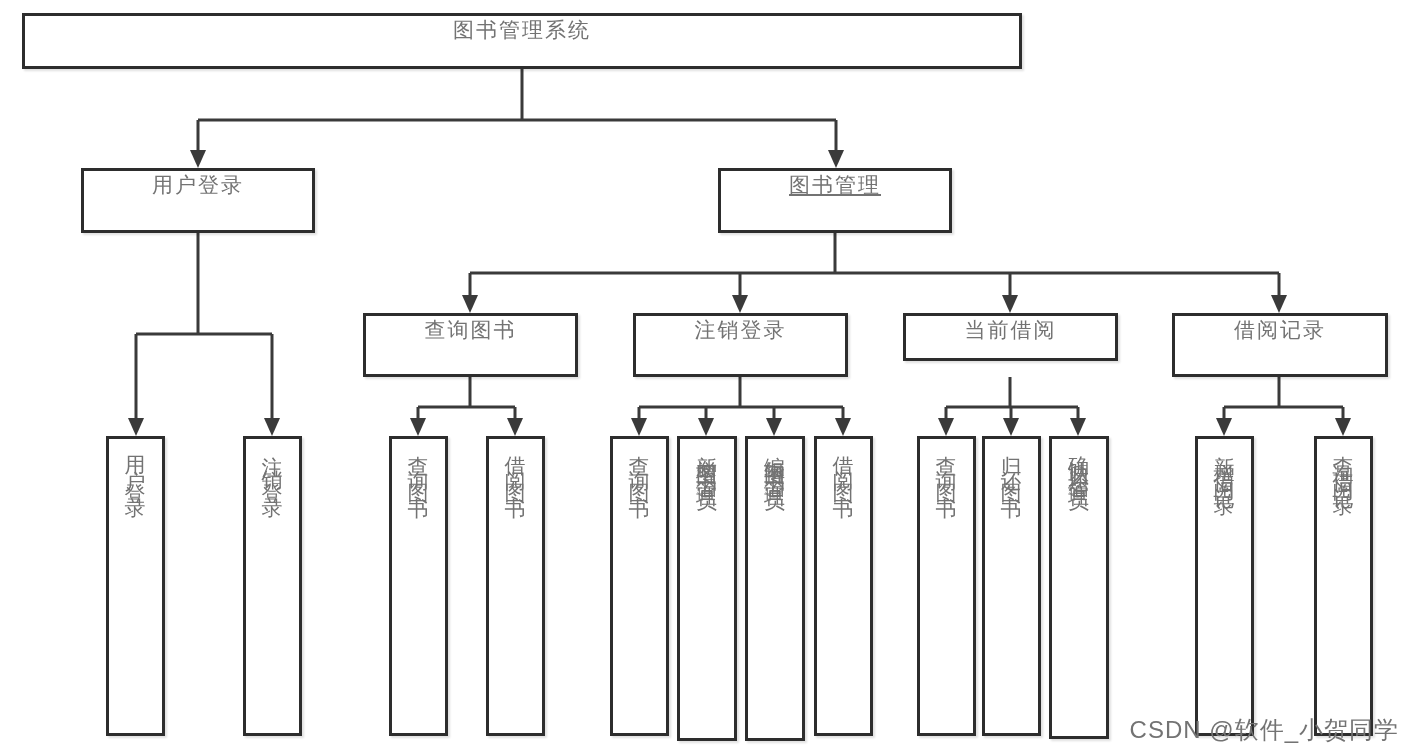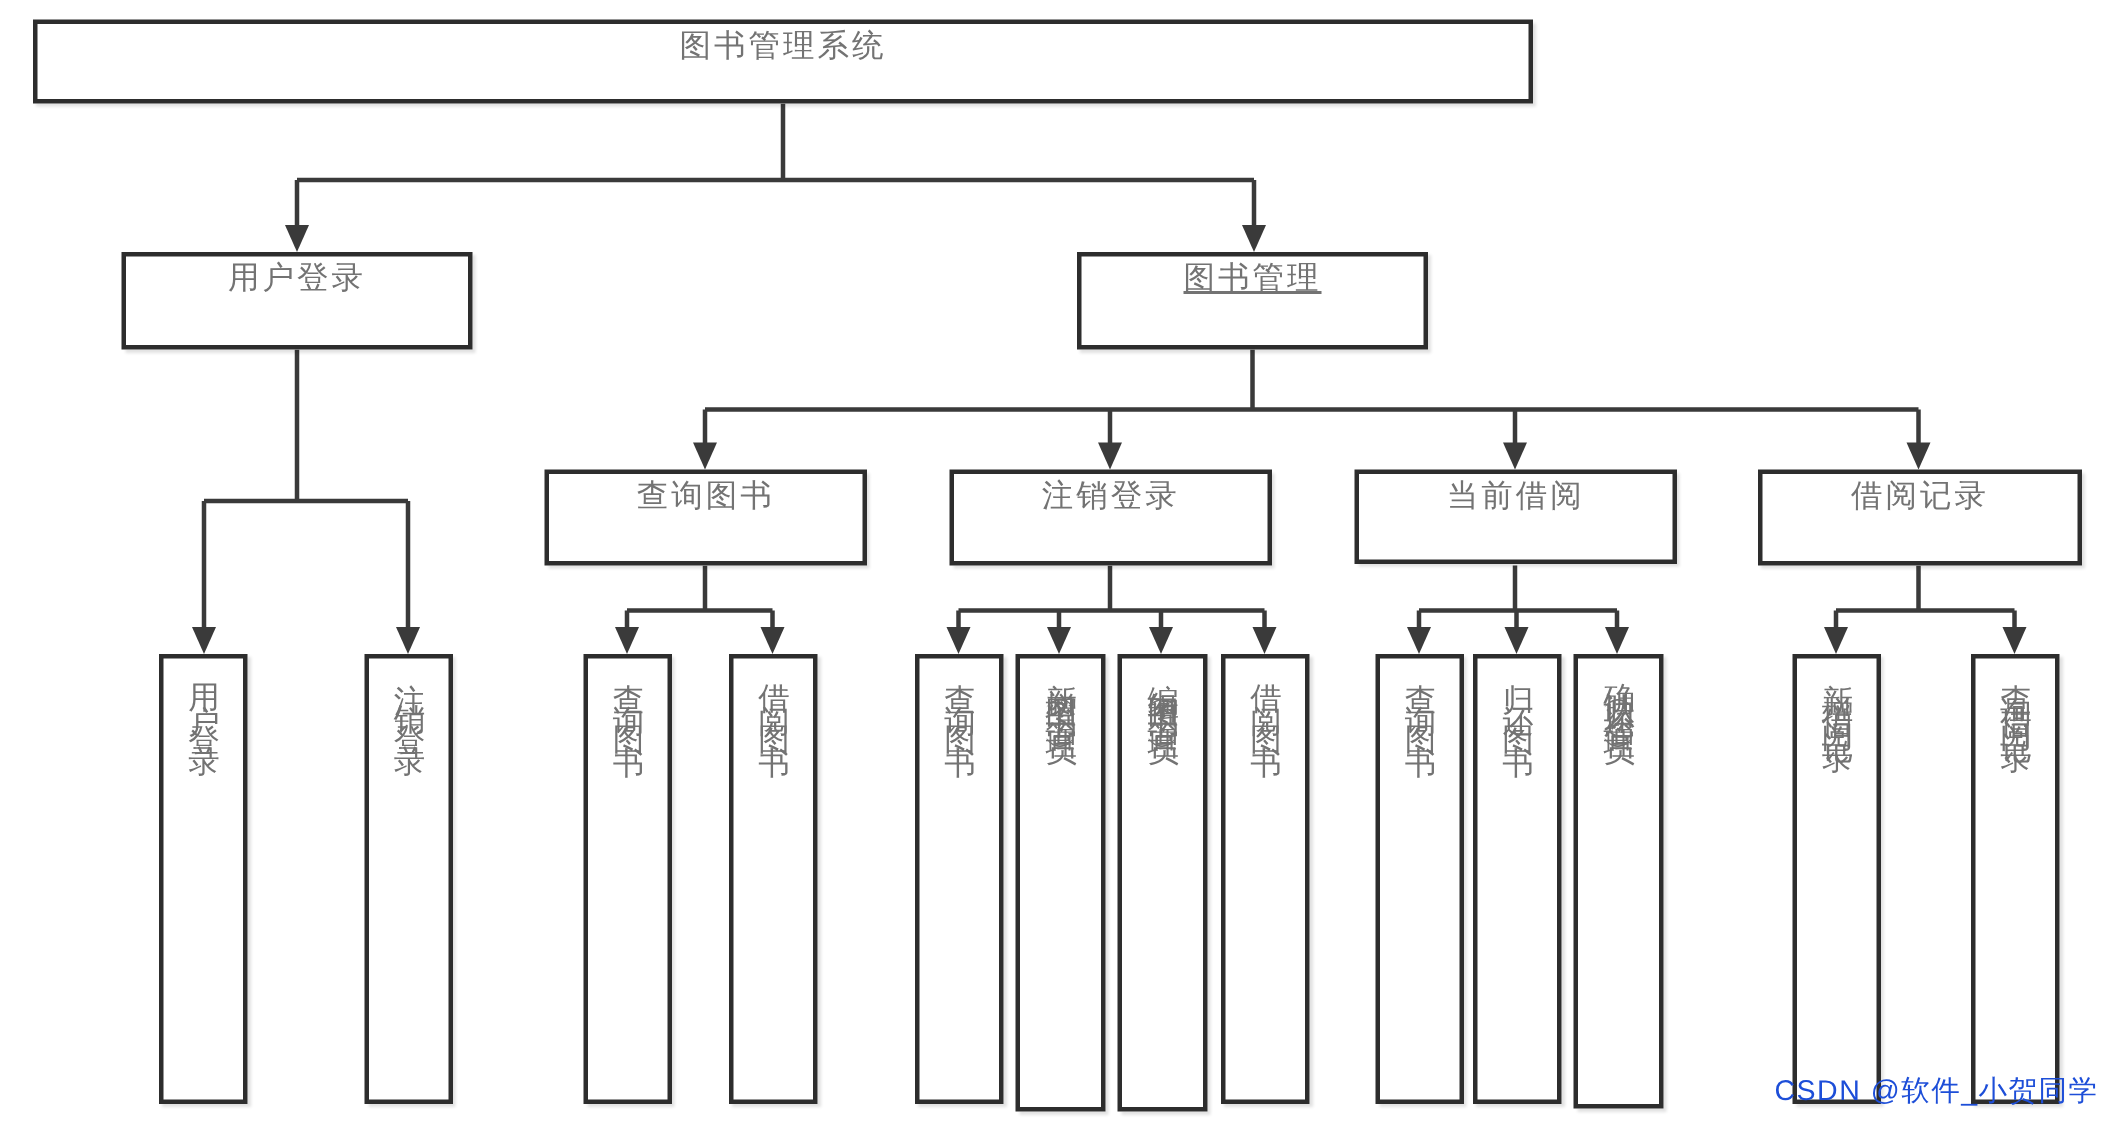--- a/index.html
+++ b/index.html
@@ -18,21 +18,21 @@
   }
   .h-label{font-size:21px;letter-spacing:2px;white-space:nowrap;}
   .v-label{
     writing-mode:vertical-rl;text-orientation:mixed;
     font-size:21px;letter-spacing:14px;line-height:1;
   }
   .v-label.med{letter-spacing:8px;}
   .v-label.tight{letter-spacing:5px;}
   .watermark{
     position:absolute;top:714px;right:6px;
-    font-size:19px;color:#1d4ed8;letter-spacing:1px;white-space:nowrap;
+    font-size:24px;color:#737373;letter-spacing:1px;white-space:nowrap;
   }
 </style>
 </head>
 <body>
 
 <svg id="wires" viewBox="0 0 1405 747" xmlns="http://www.w3.org/2000/svg">
   <g>
     <path d="M522 69 V120 M198 120 H836 M198 120 V151 M836 120 V151"></path>
     <polygon points="198,168 190,150 206,150"></polygon>
     <polygon points="836,168 828,150 844,150"></polygon>
@@ -84,21 +84,21 @@
 <div class="box" style="left:718px;top:168px;width:234px;height:65px;text-decoration:underline;">
   <span class="h-label">图书管理</span>
 </div>
 
 <div class="box" style="left:363px;top:313px;width:215px;height:64px;">
   <span class="h-label">查询图书</span>
 </div>
 <div class="box" style="left:633px;top:313px;width:215px;height:64px;">
   <span class="h-label">注销登录</span>
 </div>
-<div class="box" style="left:903px;top:313px;width:215px;height:63px;">
+<div class="box" style="left:903px;top:313px;width:215px;height:48px;">
   <span class="h-label">当前借阅</span>
 </div>
 <div class="box" style="left:1172px;top:313px;width:216px;height:64px;">
   <span class="h-label">借阅记录</span>
 </div>
 
 <div class="box" style="left:106px;top:436px;width:59px;height:300px;">
   <span class="v-label">用户登录</span>
 </div>
 <div class="box" style="left:243px;top:436px;width:59px;height:300px;">

